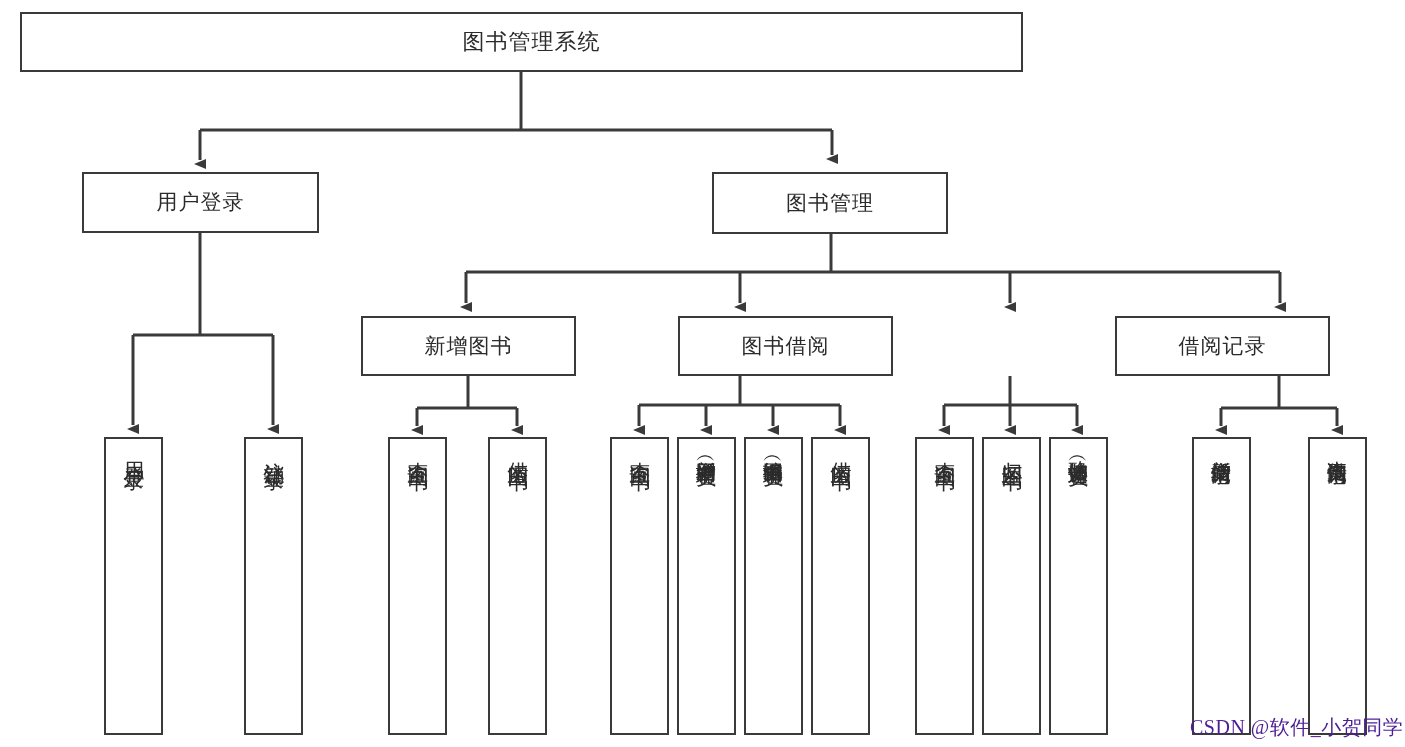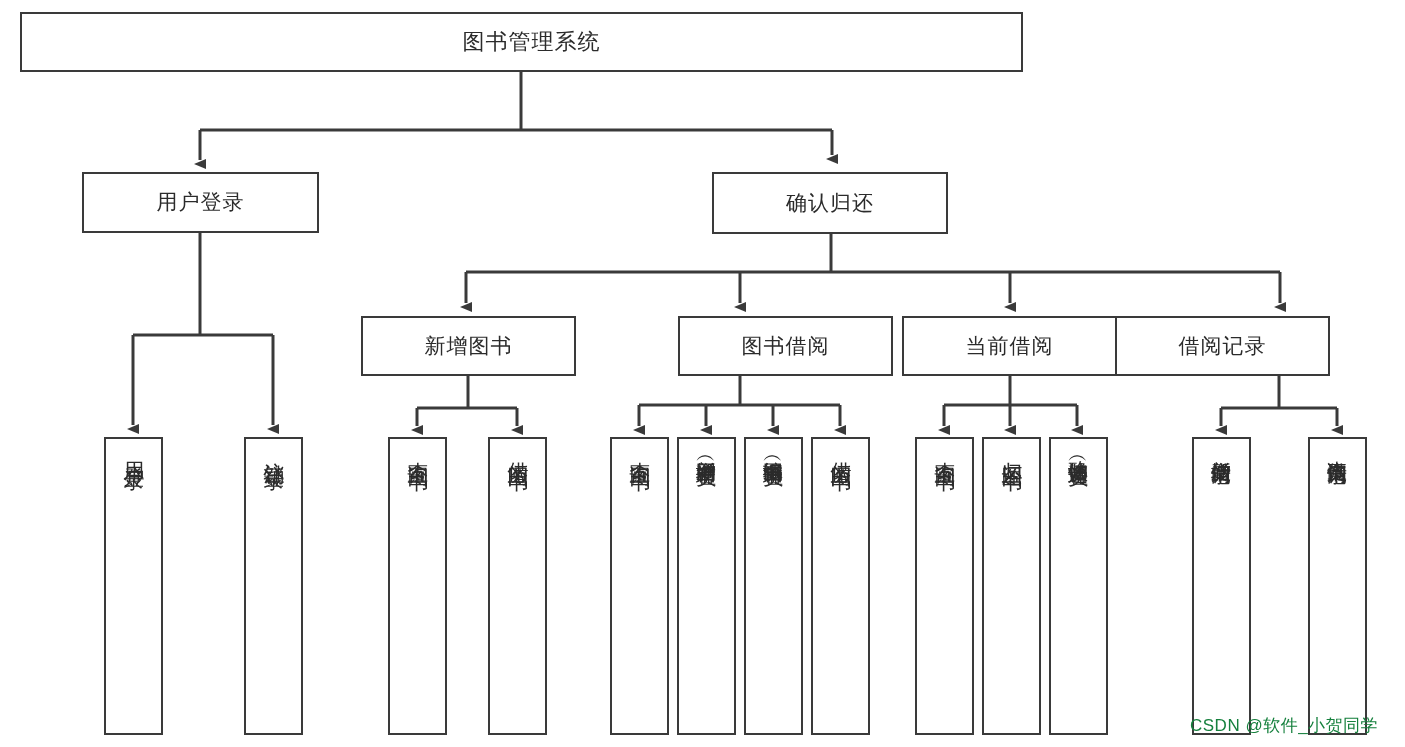--- a/index.html
+++ b/index.html
@@ -61,26 +61,26 @@
     letter-spacing: 3px;
     line-height: 1;
     white-space: nowrap;
   }
   .node.leaf.tall-text .node-label {
     font-size: 20px;
     letter-spacing: 1px;
   }
   .watermark {
     position: absolute;
-    color: #15803d;
-    font-size: 17px;
+    color: #4c1d95;
+    font-size: 20px;
     letter-spacing: 0.5px;
     white-space: nowrap;
     z-index: 5;
-    font-family: Liberation Sans, sans-serif;
+    font-family: Liberation Serif, serif;
   }
 </style>
 </head>
 <body>
 
 <div id="diagram-root">
 
   <svg class="svg-layer" viewBox="0 0 1405 747" xmlns="http://www.w3.org/2000/svg">
     <defs>
       <marker id="arrowhead" markerWidth="10" markerHeight="12" refX="1" refY="6" orient="auto" markerUnits="userSpaceOnUse">
@@ -133,34 +133,31 @@
 
   <div class="node root" style="left:20px; top:12px; width:1003px; height:60px;padding-left:20px;">
     <span class="node-label">图书管理系统</span>
   </div>
 
   <div class="node branch" style="left:82px; top:172px; width:237px; height:61px;">
     <span class="node-label">用户登录</span>
   </div>
 
   <div class="node branch" style="left:712px; top:172px; width:236px; height:62px;">
-    <span class="node-label">确认归还</span>
+    <span class="node-label">图书管理</span>
   </div>
 
   <div class="node branch" style="left:361px; top:316px; width:215px; height:60px;">
     <span class="node-label">新增图书</span>
   </div>
 
   <div class="node branch" style="left:633px; top:316px; width:215px; height:60px;margin-left:45px;">
     <span class="node-label">图书借阅</span>
   </div>
 
-  <div class="node branch" style="left:902px; top:316px; width:215px; height:60px;">
-    <span class="node-label">当前借阅</span>
-  </div>
 
   <div class="node branch" style="left:1115px; top:316px; width:215px; height:60px;">
     <span class="node-label">借阅记录</span>
   </div>
 
   <div class="node leaf" style="left:104px; top:437px; width:59px; height:298px;">
     <span class="node-label">用户登录</span>
   </div>
 
   <div class="node leaf" style="left:244px; top:437px; width:59px; height:298px;">

